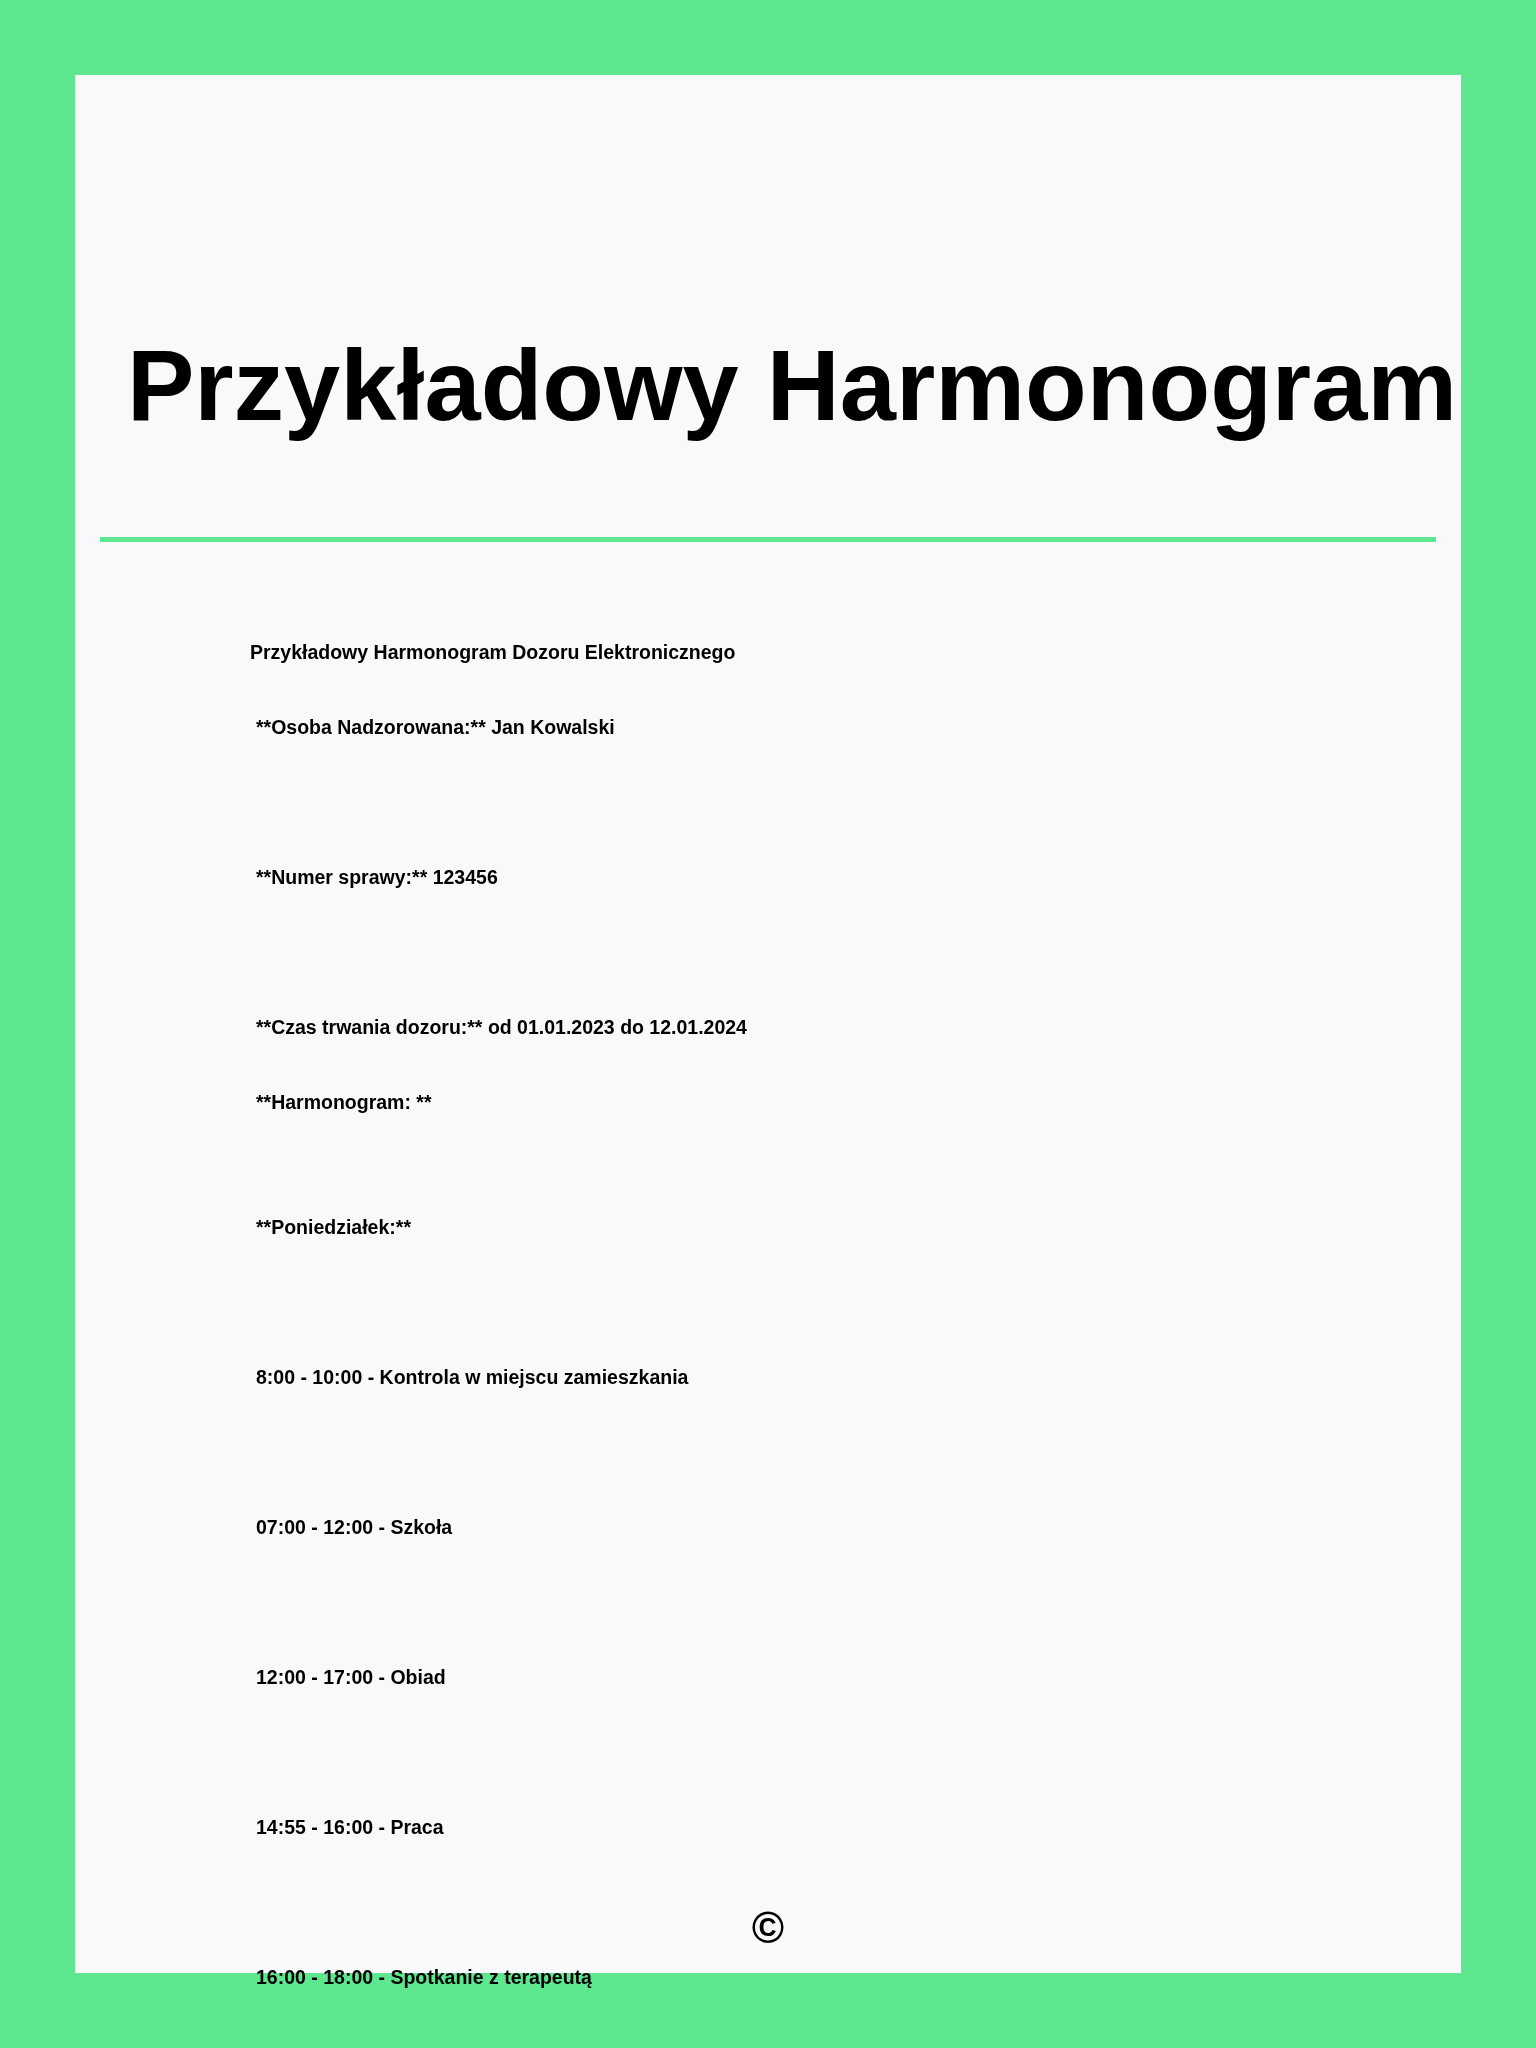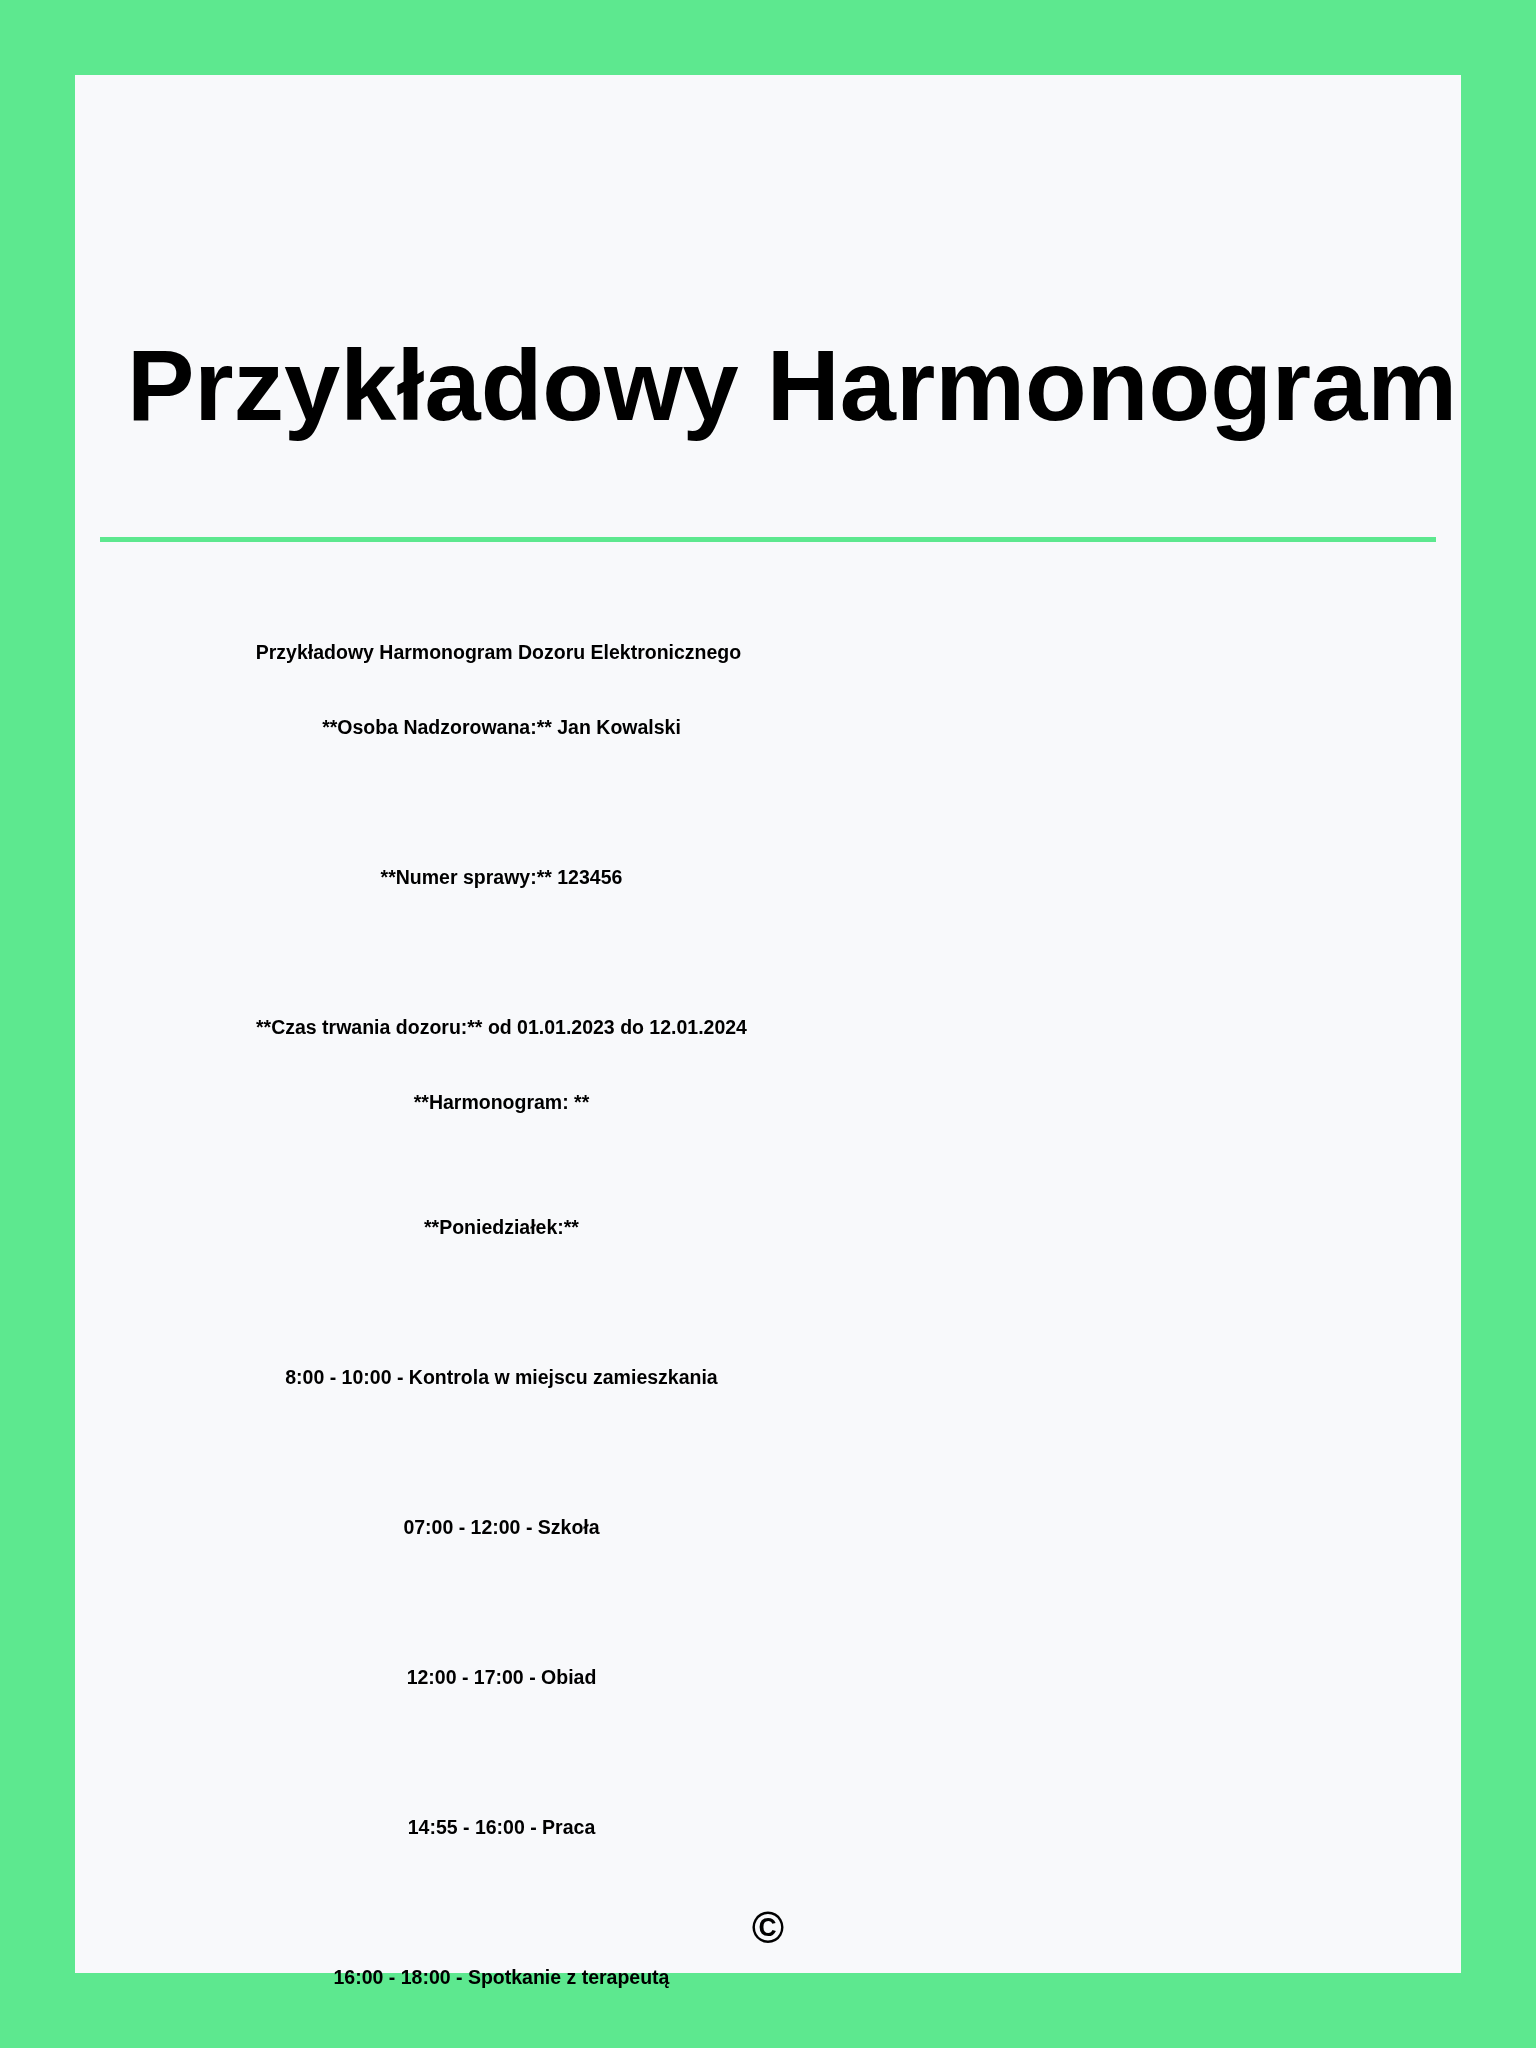--- a/index.html
+++ b/index.html
@@ -49,21 +49,21 @@
     .content {
       position: absolute;
       left: 175px;
       top: 515px;
       font-weight: bold;
       font-size: 19.5px;
       line-height: 25px;
       color: #000;
       white-space: pre;
     }
-    .line { display: block; height: 25px; text-align: center; }
+    .line { display: block; height: 25px; }
     .line.indent { padding-left: 6px; }
     .copyright {
       position: absolute;
       left: 0;
       width: 1386px;
       top: 1825px;
       text-align: center;
       font-size: 44px;
       font-weight: bold;
       line-height: 56px;

